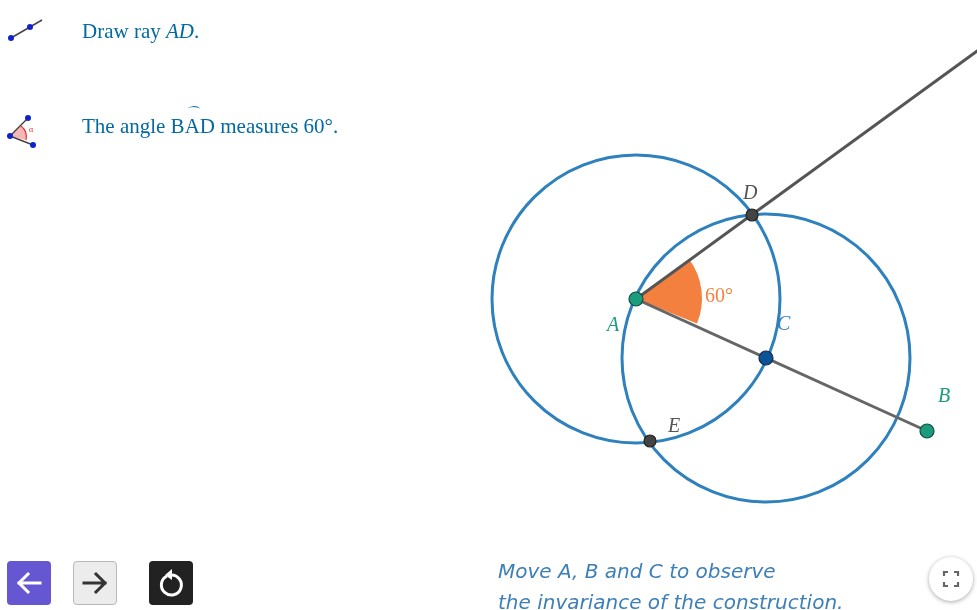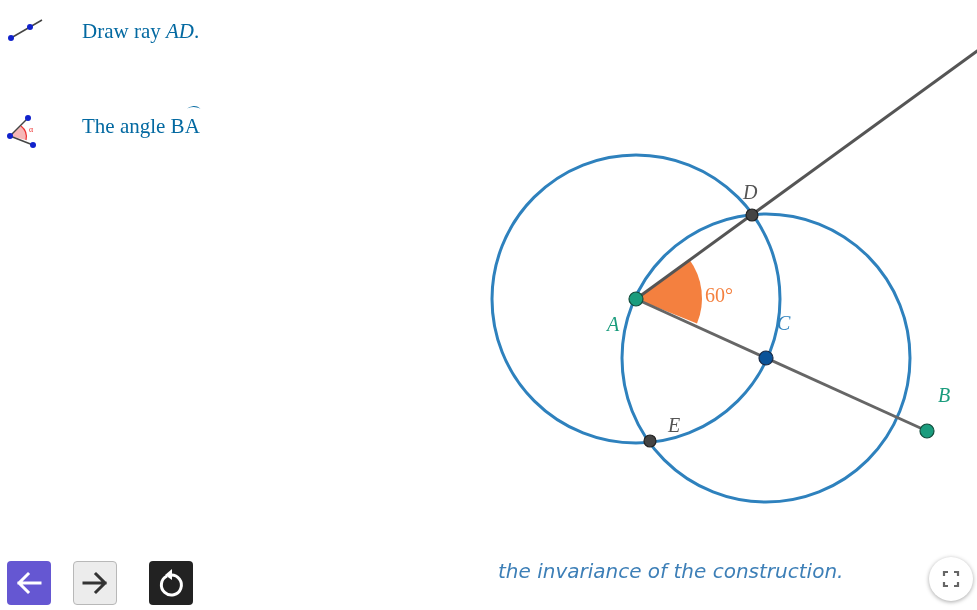--- a/index.html
+++ b/index.html
@@ -55,40 +55,41 @@
 <svg class="step-icon" style="top:112px" viewBox="0 0 40 40">
   <path d="M4,24 L20,28 A14,14 0 0 0 15,14 Z" fill="#f6b7b7"></path>
   <line x1="4" y1="24" x2="22" y2="6" stroke="#444" stroke-width="1.5"></line>
   <line x1="4" y1="24" x2="27" y2="33" stroke="#444" stroke-width="1.5"></line>
   <path d="M15,14 A14,14 0 0 1 20,28" fill="none" stroke="#e33" stroke-width="1.2"></path>
   <text x="23" y="20" font-size="8" fill="#e33" font-family="DejaVu Sans, sans-serif">α</text>
   <circle cx="4" cy="24" r="3" fill="#1122cc"></circle>
   <circle cx="22" cy="6" r="3" fill="#1122cc"></circle>
   <circle cx="27" cy="33" r="3" fill="#1122cc"></circle>
 </svg>
-<div class="step-text" style="top:114px"><span>The angle B</span><span style="position:relative;display:inline-block;"><span>A</span><span style="position:absolute;left:1px;top:-10px;font-size:16px;">⌒</span></span></div>
+<div class="step-text" style="top:114px"><span>The angle B</span><span style="position:relative;display:inline-block;"><span>A</span><span style="position:absolute;left:1px;top:-10px;font-size:16px;">⌒</span></span><span>D measures 60°.</span></div>
 
 <div class="btn btn-back">
   <svg width="30" height="30" viewBox="0 0 30 30">
       <path d="M26,15 H5 M14,6 L5,15 L14,24" fill="none" stroke="#fff" stroke-width="3" stroke-linecap="square"></path>
     </svg>
 </div>
 <div class="btn btn-fwd">
   <svg width="30" height="30" viewBox="0 0 30 30">
       <path d="M4,15 H25 M16,6 L25,15 L16,24" fill="none" stroke="#333" stroke-width="3" stroke-linecap="square"></path>
     </svg>
 </div>
 <div class="btn btn-reset">
   <svg width="32" height="32" viewBox="0 0 32 32">
       <path d="M12,9 A10,10 0 1 0 16,8" fill="none" stroke="#fff" stroke-width="3"></path>
       <path d="M17,2 L10,8 L17,13 Z" fill="#fff"></path>
     </svg>
 </div>
 
 <div class="caption">
+  <div>Move A, B and C to observe</div>
   <div>the invariance of the construction.</div>
 </div>
 
 <div class="fullscreen">
   <svg width="18" height="18" viewBox="0 0 18 18">
     <path d="M2,6 V2 H6 M12,2 H16 V6 M16,12 V16 H12 M6,16 H2 V12" fill="none" stroke="#666" stroke-width="2.2"></path>
   </svg>
 </div>
 
 </body></html>

